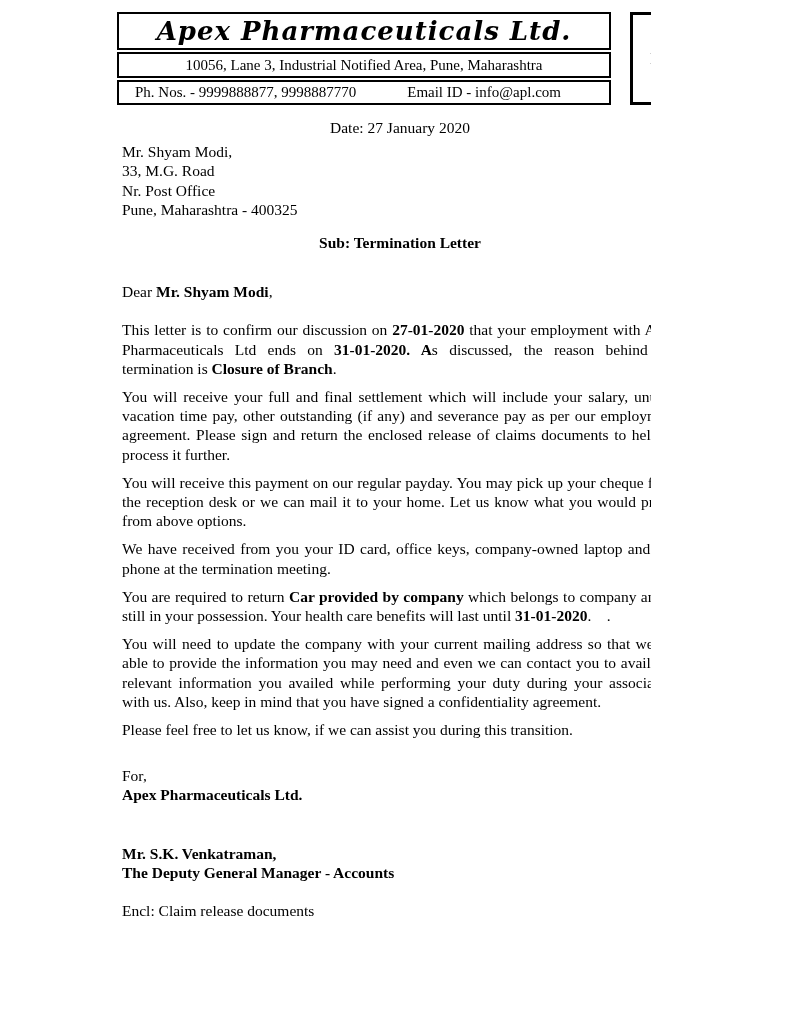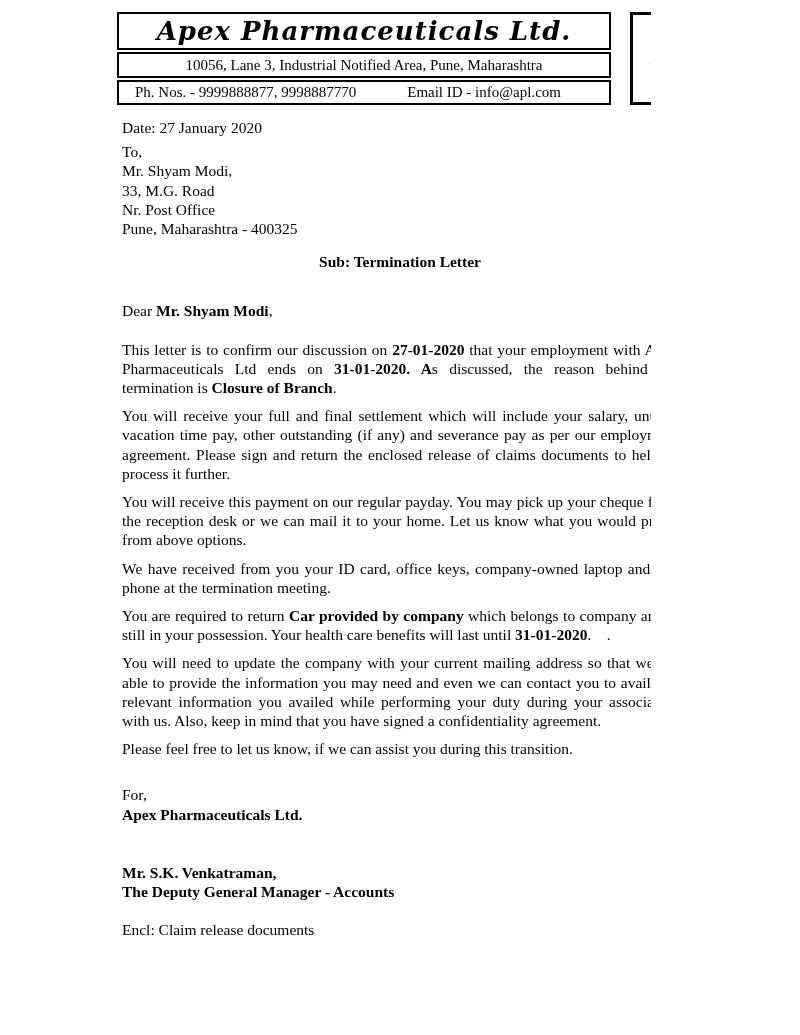--- a/index.html
+++ b/index.html
@@ -72,21 +72,21 @@
 
   
   .content {
     position:absolute;
     left:122px;
     top:118px;
     width:556px;
     font-size:15.5px;
     line-height:19.2px;
   }
-  .date-line { text-align:left; }
+  .date-line { text-align:center; }
   .recipient { margin-top:5px; }
   .recipient .addr-line { font-weight:normal; }
   .subject {
     text-align:center;
     font-weight:bold;
     margin:14px 0 30px 0;
   }
   .greeting { margin:19px 0; }
   p.para {
     margin:9px 0;
@@ -113,21 +113,20 @@
       </div>
     </div>
     <div class="logo-box">Insert Logo</div>
   </div>
 
   <div class="content">
 
     <div class="date-line">Date: 27 January 2020</div>
 
     <div class="recipient">
-      <div>To,</div>
       <div class="addr-line">Mr. Shyam Modi,</div>
       <div class="addr-line">33, M.G. Road</div>
       <div class="addr-line">Nr. Post Office</div>
       <div class="addr-line">Pune, Maharashtra - 400325</div>
     </div>
 
     <div class="subject">Sub: Termination Letter</div>
 
     <div class="greeting"><span>Dear </span><b>Mr. Shyam Modi</b><span>,</span></div>
 

